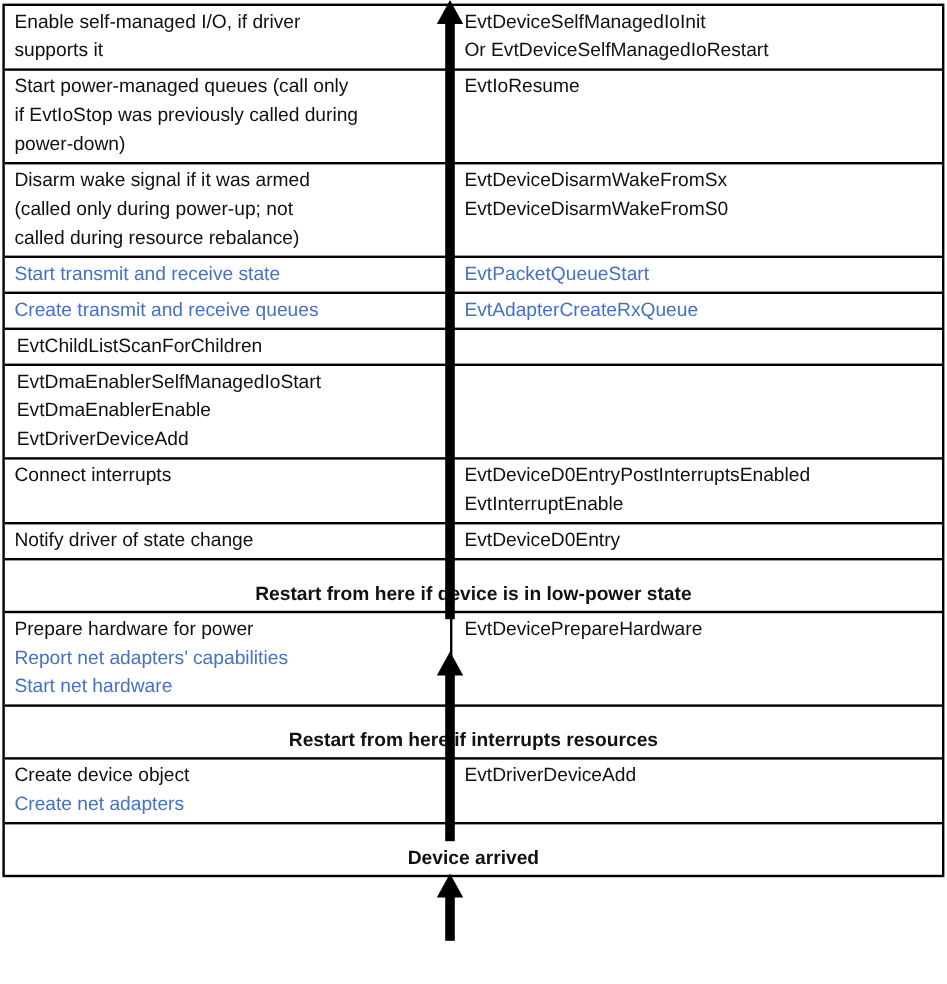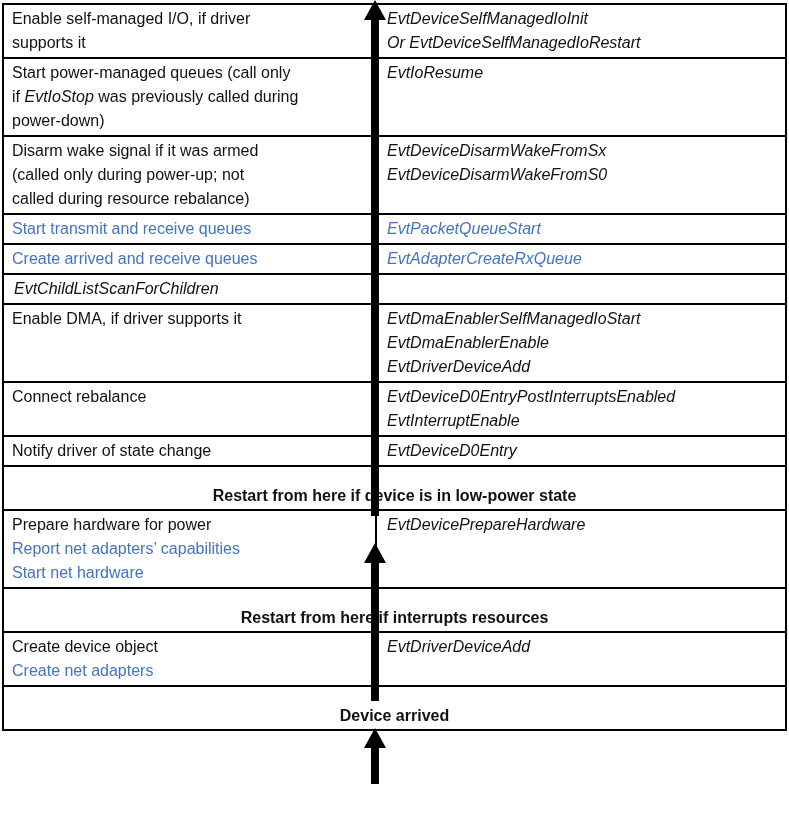--- a/index.html
+++ b/index.html
@@ -30,21 +30,21 @@
   .cell.left {
     width: 355px;
     flex: 0 0 355px;
     border-right: 2px solid #000;
   }
   .cell.right {
     flex: 1 1 auto;
     padding-left: 10px;
   }
   .line { white-space: nowrap; }
-  .it { font-style: italic; }
+  .it { }
   .blue { color: var(--blue, #4472C4); }
   .row.banner {
     display: block;
     text-align: center;
     font-weight: bold;
     padding: 17px 0 1px 0;
   }
   .arrow-shaft {
     position: absolute;
     left: 371px;
@@ -92,52 +92,49 @@
           <div class="line"><span>(called only during power-up; not</span></div>
           <div class="line"><span>called during resource rebalance)</span></div>
         </div>
         <div class="cell right">
           <div class="line it">EvtDeviceDisarmWakeFromSx</div>
           <div class="line it">EvtDeviceDisarmWakeFromS0</div>
         </div>
       </div>
       <div class="row">
         <div class="cell left">
-          <div class="line blue"><span>Start transmit and receive queues</span></div>
+          <div class="line blue"><span>Start transmit and receive state</span></div>
         </div>
         <div class="cell right">
           <div class="line it blue">EvtPacketQueueStart</div>
         </div>
       </div>
       <div class="row">
         <div class="cell left">
-          <div class="line blue"><span>Create arrived and receive queues</span></div>
+          <div class="line blue"><span>Create transmit and receive queues</span></div>
         </div>
         <div class="cell right">
           <div class="line it blue">EvtAdapterCreateRxQueue</div>
         </div>
       </div>
       <div class="row">
         <div class="cell right">
           <div class="line it">EvtChildListScanForChildren</div>
         </div>
       </div>
       <div class="row">
-        <div class="cell left">
-          <div class="line"><span>Enable DMA, if driver supports it</span></div>
-        </div>
         <div class="cell right">
           <div class="line it">EvtDmaEnablerSelfManagedIoStart</div>
           <div class="line it">EvtDmaEnablerEnable</div>
           <div class="line it">EvtDriverDeviceAdd</div>
         </div>
       </div>
       <div class="row">
         <div class="cell left">
-          <div class="line"><span>Connect rebalance</span></div>
+          <div class="line"><span>Connect interrupts</span></div>
         </div>
         <div class="cell right">
           <div class="line it">EvtDeviceD0EntryPostInterruptsEnabled</div>
           <div class="line it">EvtInterruptEnable</div>
         </div>
       </div>
       <div class="row">
         <div class="cell left">
           <div class="line"><span>Notify driver of state change</span></div>
         </div>

